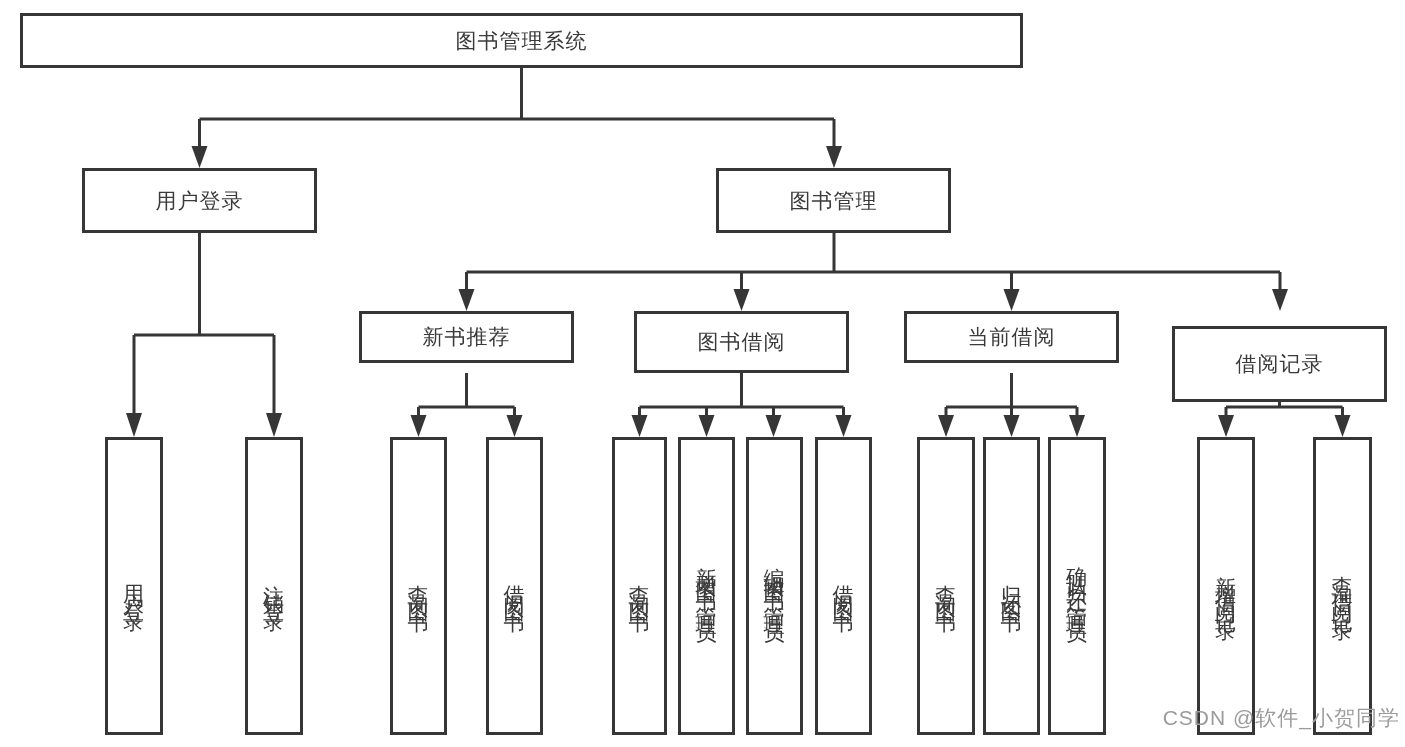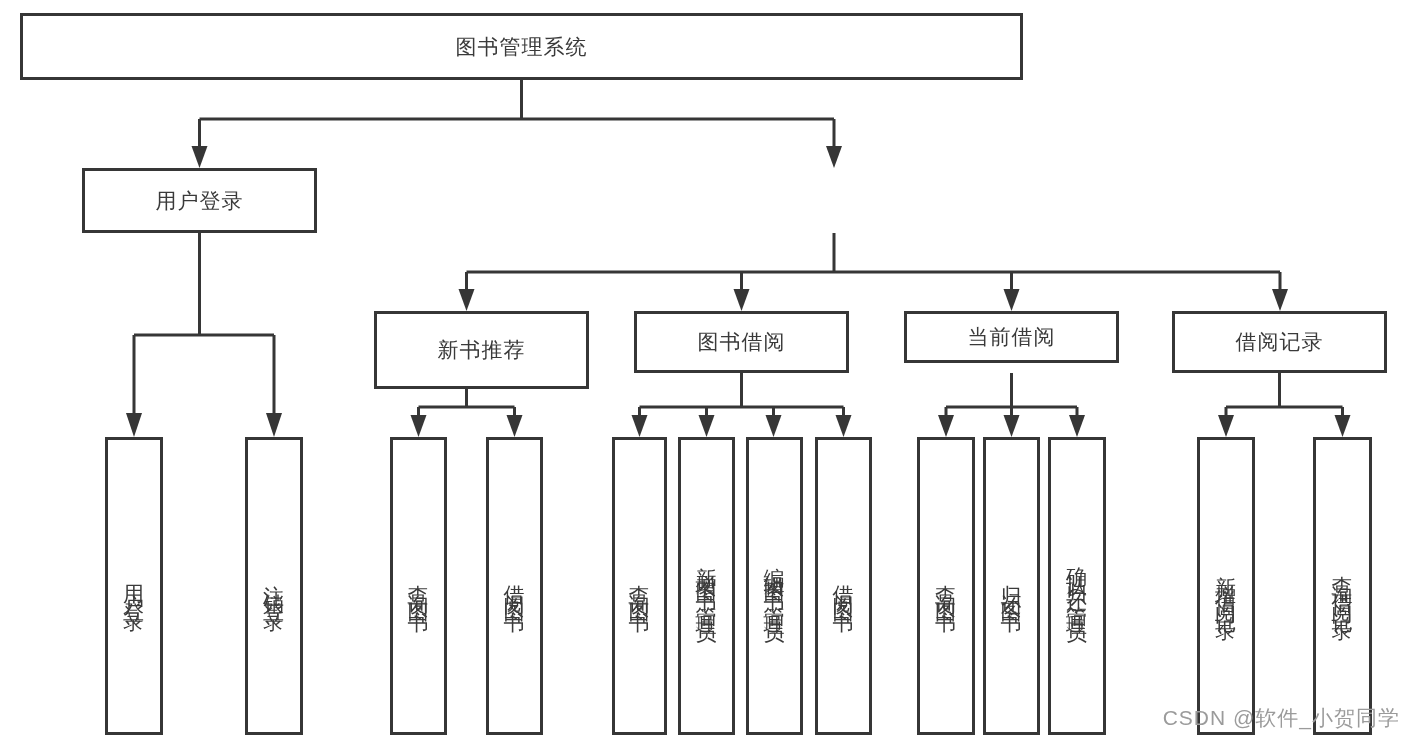--- a/index.html
+++ b/index.html
@@ -100,38 +100,41 @@
     <path d="M1011.5 373 V407 M946 407 H1077 M946 407 V419 M1011.5 407 V419 M1077 407 V419"></path>
     <polygon points="938,415 954,415 946,437"></polygon>
     <polygon points="1003.5,415 1019.5,415 1011.5,437"></polygon>
     <polygon points="1069,415 1085,415 1077,437"></polygon>
 
     <path d="M1279.5 373 V407 M1226 407 H1342.5 M1226 407 V419 M1342.5 407 V419"></path>
     <polygon points="1218,415 1234,415 1226,437"></polygon>
     <polygon points="1334.5,415 1350.5,415 1342.5,437"></polygon>
   </svg>
 
-  <div class="node" style="left:20px; top:13px; width:1003px; height:67px;">
+  <div class="node" style="left:20px; top:13px; width:1003px; height:55px;">
     <span class="root-label">图书管理系统</span>
   </div>
 
   <div class="node" style="left:82px; top:168px; width:235px; height:65px;">
     <span class="h-label">用户登录</span>
   </div>
+  <div class="node" style="left:716px; top:168px; width:235px; height:65px;">
+    <span class="h-label">图书管理</span>
+  </div>
 
-  <div class="node" style="left:374px; top:311px; width:215px; height:78px;">
+  <div class="node" style="left:359px; top:311px; width:215px; height:52px;">
     <span class="h-label">新书推荐</span>
   </div>
   <div class="node" style="left:634px; top:311px; width:215px; height:62px;text-align:right;">
     <span class="h-label">图书借阅</span>
   </div>
   <div class="node" style="left:904px; top:311px; width:215px; height:52px;">
     <span class="h-label">当前借阅</span>
   </div>
-  <div class="node" style="left:1172px; top:311px; width:215px; height:62px;">
+  <div class="node" style="left:1172px; top:326px; width:215px; height:76px;">
     <span class="h-label">借阅记录</span>
   </div>
 
   <div class="node leaf" style="left:105px; top:437px; width:58px; height:298px;">
     <span class="v-label">用户登录</span>
   </div>
   <div class="node leaf" style="left:245px; top:437px; width:58px; height:298px;">
     <span class="v-label">注销登录</span>
   </div>
 

